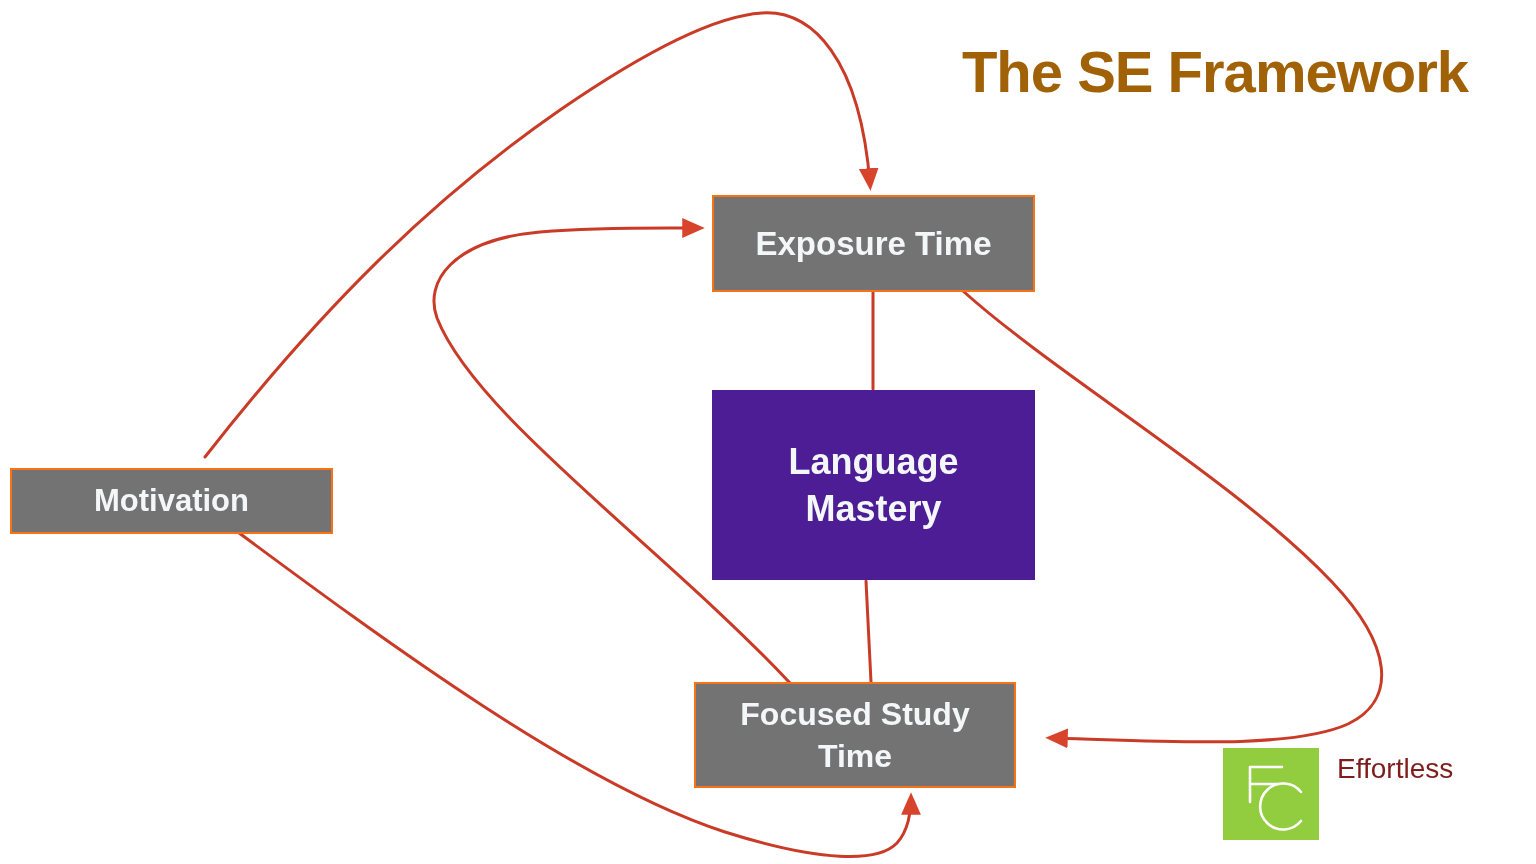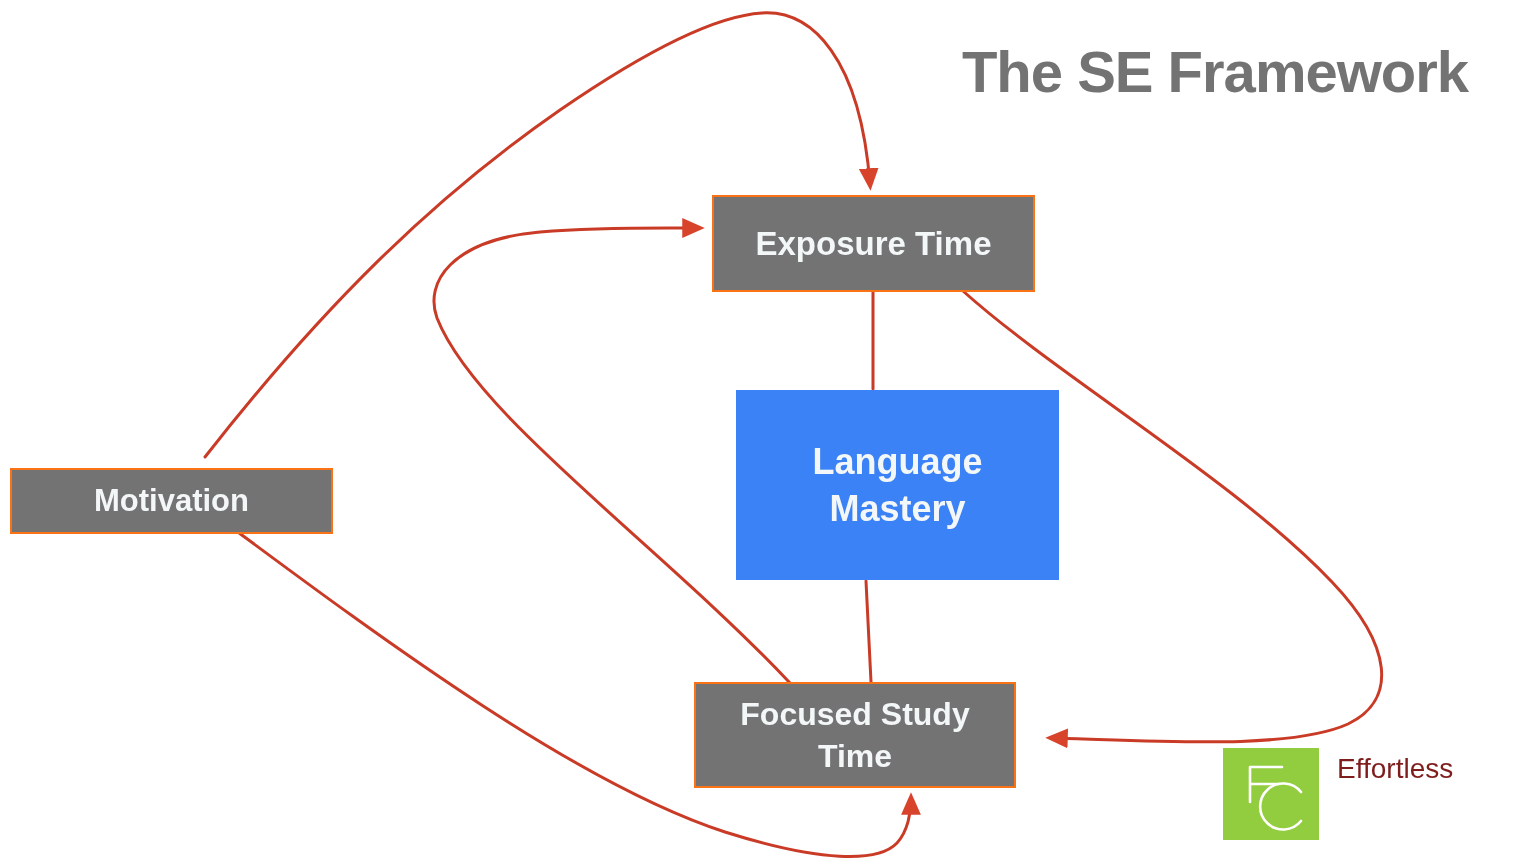--- a/index.html
+++ b/index.html
@@ -38,39 +38,38 @@
     font-weight: bold;
     color: #f3f7f8;
     box-sizing: border-box;
   }
   .box .line { display: block; }
   .dark {
     background: #737373;
     border: 2px solid #f97316;
   }
   .green {
-    background: #3b82f6;
+    background: #4c1d95;
     border: none;
-    margin-left: 24px;
   }
   .exposure   { left: 712px; top: 195px; width: 323px; height: 97px;  font-size: 33px; }
   .mastery    { left: 712px; top: 390px; width: 323px; height: 190px; font-size: 36px; line-height: 47px; }
   .focused    { left: 694px; top: 682px; width: 322px; height: 106px; font-size: 32px; line-height: 42px; }
   .motivation { left: 10px;  top: 468px; width: 323px; height: 66px;  font-size: 31px; }
   .title {
     position: absolute;
     left: 945px;
     top: 38px;
     width: 540px;
     margin: 0;
     text-align: center;
     font-size: 58px;
     letter-spacing: -1px;
     font-weight: bold;
-    color: #737373;
+    color: #a16207;
   }
   .logo-square {
     position: absolute;
     left: 1223px;
     top: 748px;
     width: 96px;
     height: 92px;
     background: #92cc3f;
   }
   .logo-square svg { display: block; width: 96px; height: 92px; }

